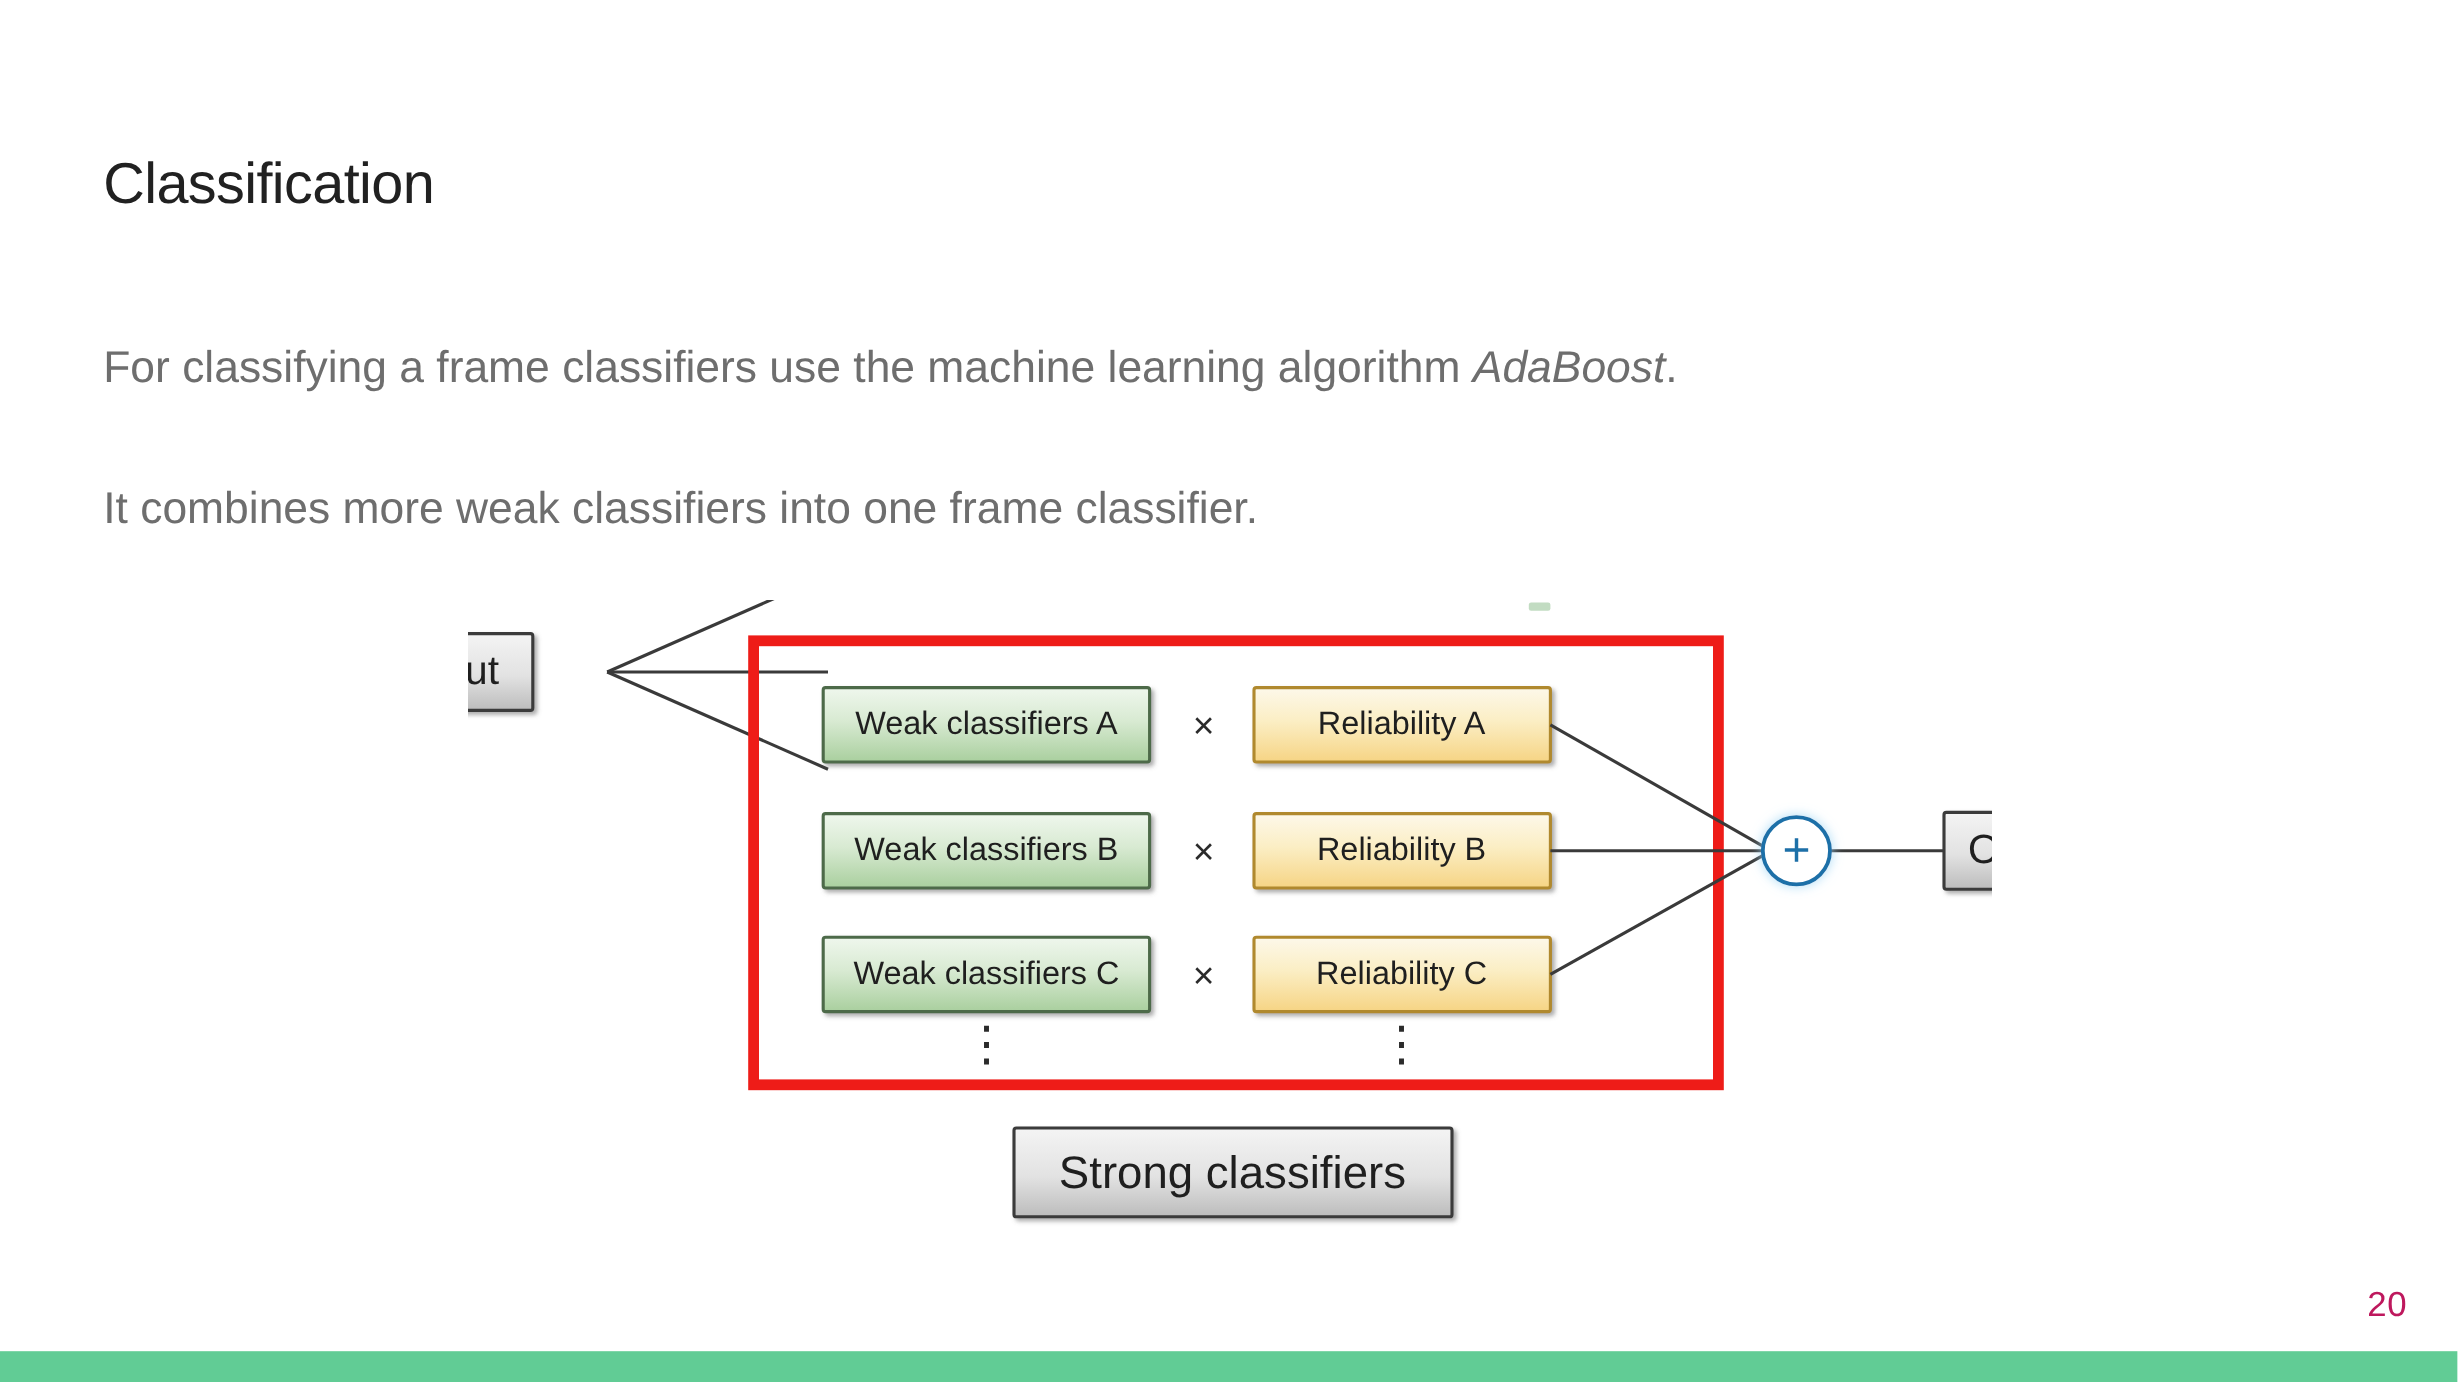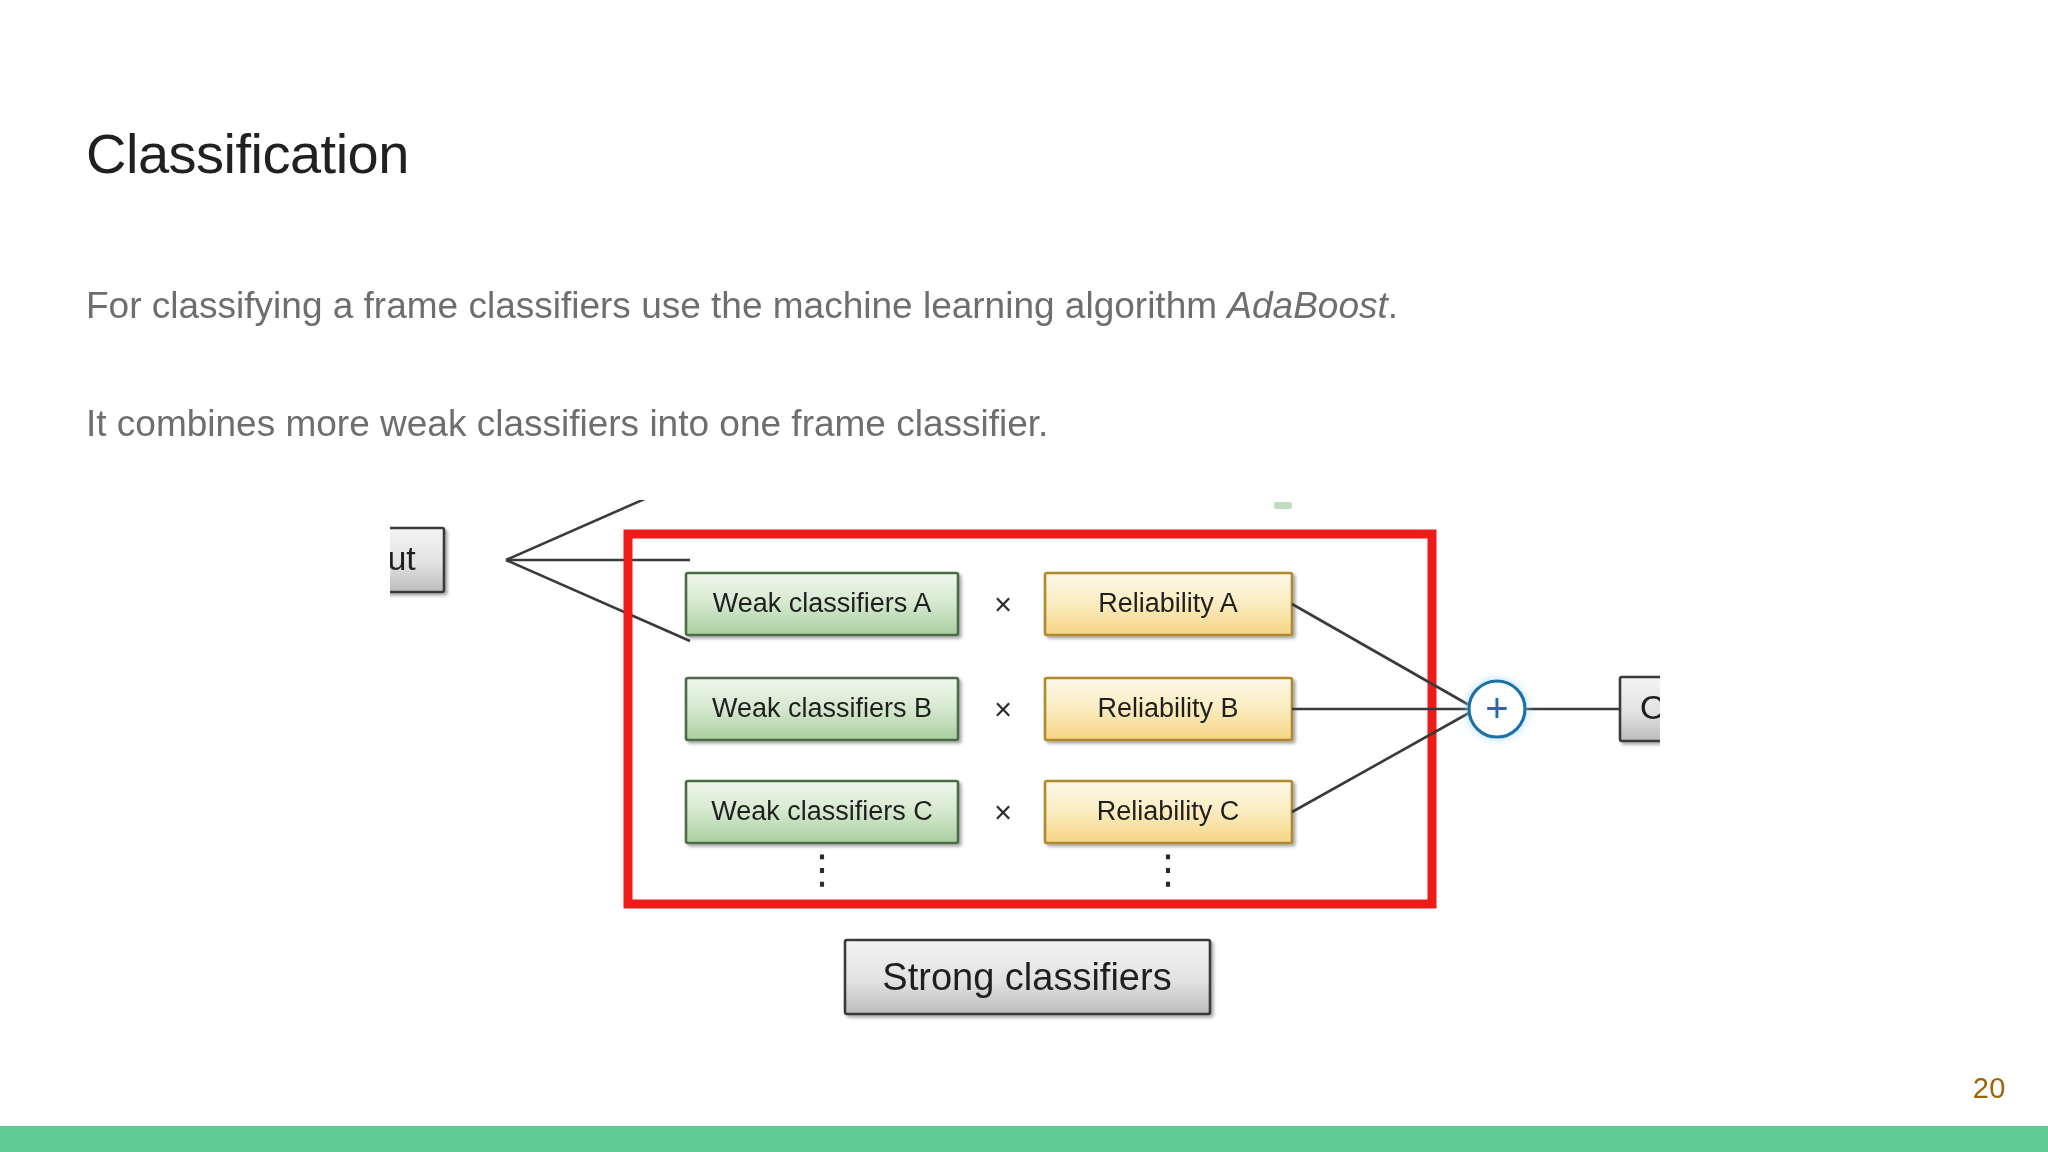--- a/index.html
+++ b/index.html
@@ -13,21 +13,21 @@
     position: relative;
     overflow: hidden;
     font-family: "Liberation Sans", sans-serif;
   }
 
   
   #slide-title {
     position: absolute;
     left: 86px;
     top: 115px;
-    font-size: 56px;
+    font-size: 48px;
     line-height: 78px;
     color: #212121;
     font-weight: 400;
     letter-spacing: -0.5px;
     white-space: nowrap;
   }
 
   
   .body-line {
     position: absolute;
@@ -52,21 +52,21 @@
     height: 540px;
   }
   #diagram svg { display: block; }
 
   
   #page-number {
     position: absolute;
     right: 42px;
     top: 1072px;
     font-size: 29px;
-    color: #a16207;
+    color: #be185d;
     letter-spacing: 0.5px;
   }
 
   
   #bottom-bar {
     position: absolute;
     left: 0;
     bottom: 0;
     width: 2048px;
     height: 26px;

